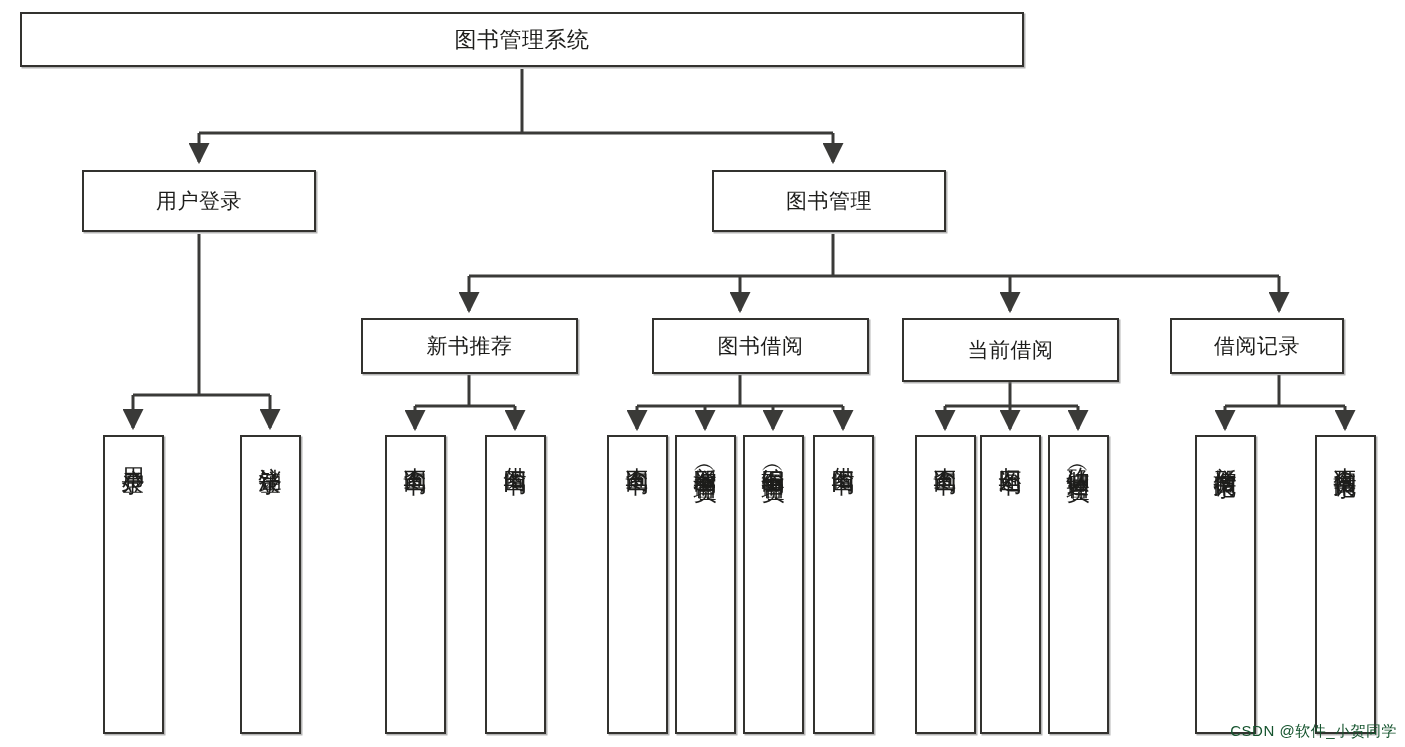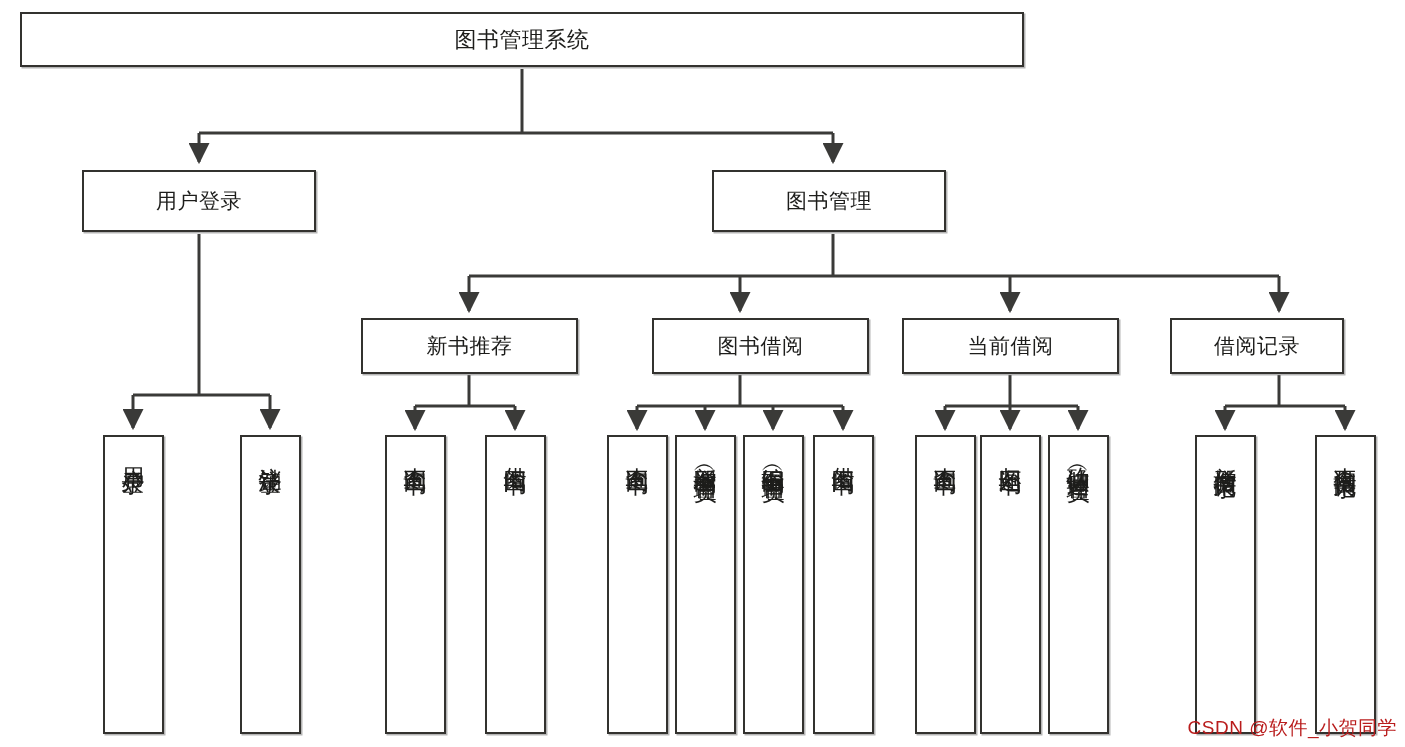--- a/index.html
+++ b/index.html
@@ -55,22 +55,22 @@
     font-size: 23px;
     line-height: 1.22;
     letter-spacing: 2px;
     white-space: nowrap;
     color: #1d1d1b;
   }
   .watermark {
     position: absolute;
     right: 8px;
     bottom: 6px;
-    font-size: 19px;
-    color: #b91c1c;
+    font-size: 15px;
+    color: #14532d;
     white-space: nowrap;
     z-index: 5;
     letter-spacing: 0.5px;
   }
 </style>
 </head>
 <body>
 
 <div id="canvas">
 
@@ -134,21 +134,21 @@
   <div class="node node-h" style="left:712px; top:170px; width:234px; height:62px;">
     <span>图书管理</span>
   </div>
 
   <div class="node node-h" style="left:361px; top:318px; width:217px; height:56px;">
     <span>新书推荐</span>
   </div>
   <div class="node node-h" style="left:632px; top:318px; width:217px; height:56px;margin-left:20px;">
     <span>图书借阅</span>
   </div>
-  <div class="node node-h" style="left:902px; top:318px; width:217px; height:56px;">
+  <div class="node node-h" style="left:902px; top:318px; width:217px; height:64px;">
     <span>当前借阅</span>
   </div>
   <div class="node node-h" style="left:1170px; top:318px; width:174px; height:56px;">
     <span>借阅记录</span>
   </div>
 
   <div class="node leaf" style="left:103px; top:435px; width:61px; height:299px;">
     <span class="vlabel">用户登录</span>
   </div>
   <div class="node leaf" style="left:240px; top:435px; width:61px; height:299px;">

